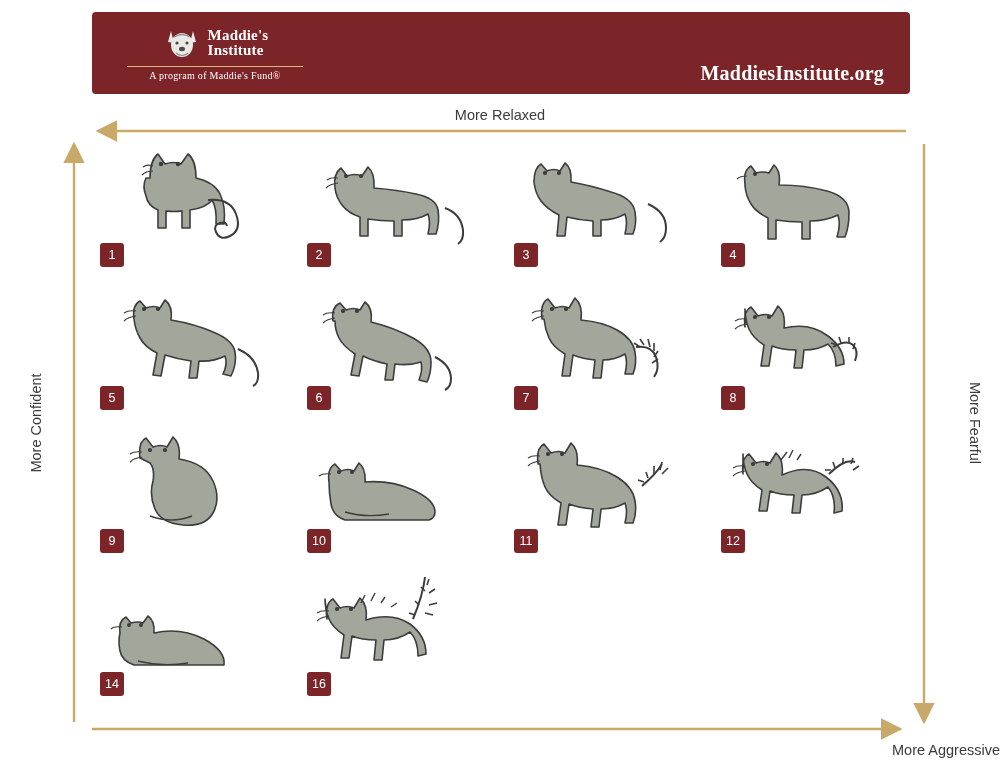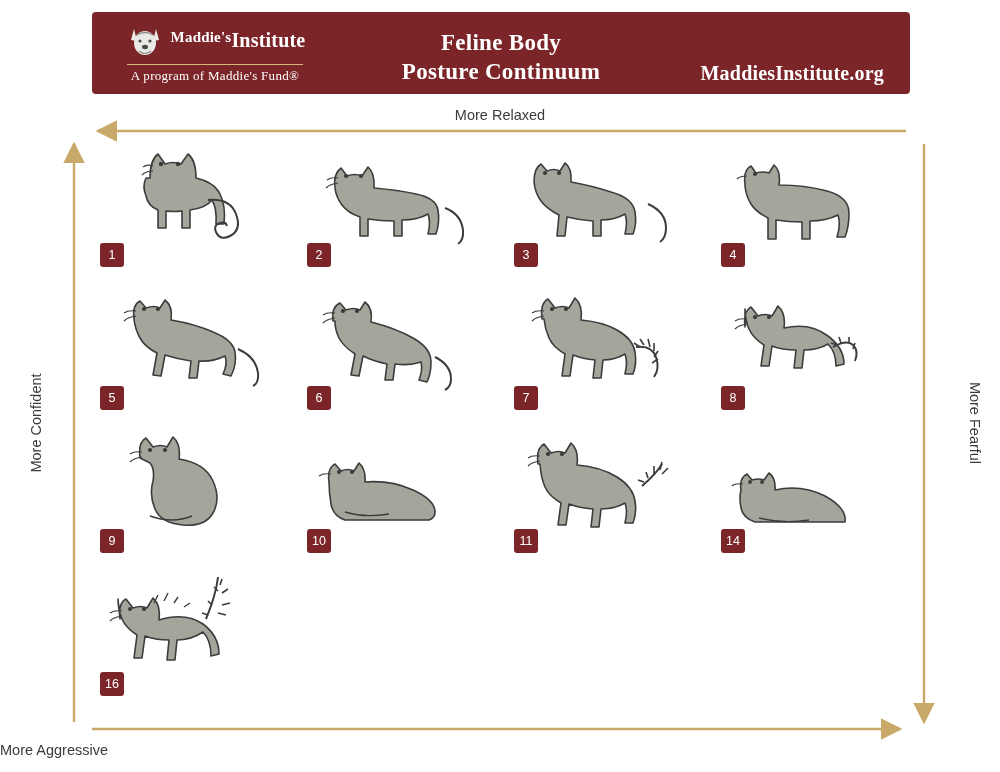--- a/index.html
+++ b/index.html
@@ -42,43 +42,44 @@
     align-items: center;
     gap: 6px;
   }
   .logo-mark {
     width: 40px;
     height: 36px;
     flex: none;
   }
   .logo-words {
     display: flex;
+    flex-direction: column;
     line-height: 1.02;
   }
   .logo-words .l1 {
     font-family: "Liberation Serif", serif;
     font-size: 15px;
     font-weight: bold;
     letter-spacing: .2px;
   }
   .logo-words .l2 {
     font-family: "Liberation Serif", serif;
-    font-size: 20px;
+    font-size: 15px;
     font-weight: bold;
     letter-spacing: .2px;
   }
   .logo-rule {
     width: 176px;
     height: 1px;
     background: #d8b77a;
     margin: 5px 0 3px 0;
   }
   .logo-tag {
     font-family: "Liberation Serif", serif;
-    font-size: 13px;
+    font-size: 10px;
     letter-spacing: .3px;
     white-space: nowrap;
   }
 
   .banner-title {
     position: absolute;
     left: 0;
     right: 0;
     top: 16px;
     text-align: center;
@@ -101,21 +102,21 @@
   }
 
   
   .axis-label {
     position: absolute;
     color: #3b3b3b;
     font-size: 14.5px;
     white-space: nowrap;
   }
   .lbl-relaxed  { left: 0; right: 0; top: 107px; text-align: center; }
-  .lbl-aggressive { left: 0; right: 0; top: 742px; text-align: left; }
+  .lbl-aggressive { left: 0; right: 0; top: 742px; text-align: right; }
 
   .lbl-confident {
     left: -24px;
     top: 415px;
     width: 120px;
     text-align: center;
     transform: rotate(-90deg);
   }
   .lbl-fearful {
     right: -35px;
@@ -192,24 +193,20 @@
       </span>
       <span class="logo-words">
         <span class="l1">Maddie's</span>
         <span class="l2">Institute</span>
       </span>
     </div>
     <div class="logo-rule"></div>
     <div class="logo-tag">A program of Maddie's Fund®</div>
   </div>
 
-  <div class="banner-title">
-    <span>Feline Body</span>
-    <span class="t2">Posture Continuum</span>
-  </div>
 
   <div class="banner-url">MaddiesInstitute.org</div>
 </div>
 
 <svg class="arrows" aria-hidden="true">
   <defs>
     <marker id="ar" markerWidth="9" markerHeight="9" refX="8" refY="4.5" orient="auto">
       <path d="M0,0 L9,4.5 L0,9 z" fill="#c9a96a"></path>
     </marker>
   </defs>
@@ -410,20 +407,38 @@
         <g stroke="#3c3c3c" stroke-width="1.2" fill="none">
           <path d="M28 28 q-8 -1 -12 2 M28 33 q-8 1 -12 5"></path>
           <circle cx="36" cy="26" r="1.5" fill="#3c3c3c"></circle>
           <circle cx="50" cy="26" r="1.5" fill="#3c3c3c"></circle>
         </g>
       </svg>
     </span>
     <span class="badge">11</span>
   </div>
 
+  <div class="cell">
+    <span class="cat-art">
+      <svg viewBox="0 0 196 110" width="196" height="110">
+        <g fill="#a3a69b" stroke="#3c3c3c" stroke-width="1.6" stroke-linejoin="round">
+          <path d="M24 46 q-2 -16 6 -20 l7 9 q8 -3 14 0 l6 -10 q8 7 6 22 q26 -12 44 2 q18 14 16 34 l-8 2 q2 -16 -6 -26 q-12 8 -26 8 l-2 18 -8 0 2 -18 q-14 0 -24 -4 l-3 20 -8 0 3 -21 q-11 -7 -15 -16 q-4 -9 -4 -20 z"></path>
+          <path d="M110 46 q16 -16 26 -12" fill="none" stroke-width="2"></path>
+          <path d="M106 42 l6 0 M114 34 l2 6 M124 30 l0 6 M134 30 l-2 6 M140 38 l-6 4" stroke-width="1.6"></path>
+          <path d="M62 32 l6 -8 M70 30 l4 -8 M78 32 l4 -6" stroke-width="1.4"></path>
+        </g>
+        <g stroke="#3c3c3c" stroke-width="1.2" fill="none">
+          <path d="M26 38 q-8 -1 -12 2 M26 43 q-8 1 -12 5"></path>
+          <circle cx="34" cy="36" r="1.5" fill="#3c3c3c"></circle>
+          <circle cx="48" cy="36" r="1.5" fill="#3c3c3c"></circle>
+        </g>
+      </svg>
+    </span>
+    <span class="badge">12</span>
+  </div>
 
 
   <div class="cell">
     <span class="cat-art">
       <svg viewBox="0 0 196 110" width="196" height="110">
         <g fill="#a3a69b" stroke="#3c3c3c" stroke-width="1.6" stroke-linejoin="round">
           <path d="M22 62 q-2 -12 6 -16 l5 6 q7 -2 12 0 l5 -7 q7 5 6 17 q26 -6 50 6 q22 12 20 26 l-90 0 q-12 -4 -14 -14 q-2 -10 0 -18 z"></path>
           <path d="M40 90 q24 6 50 2" fill="none" stroke-width="1.4"></path>
         </g>
         <g stroke="#3c3c3c" stroke-width="1.2" fill="none">

